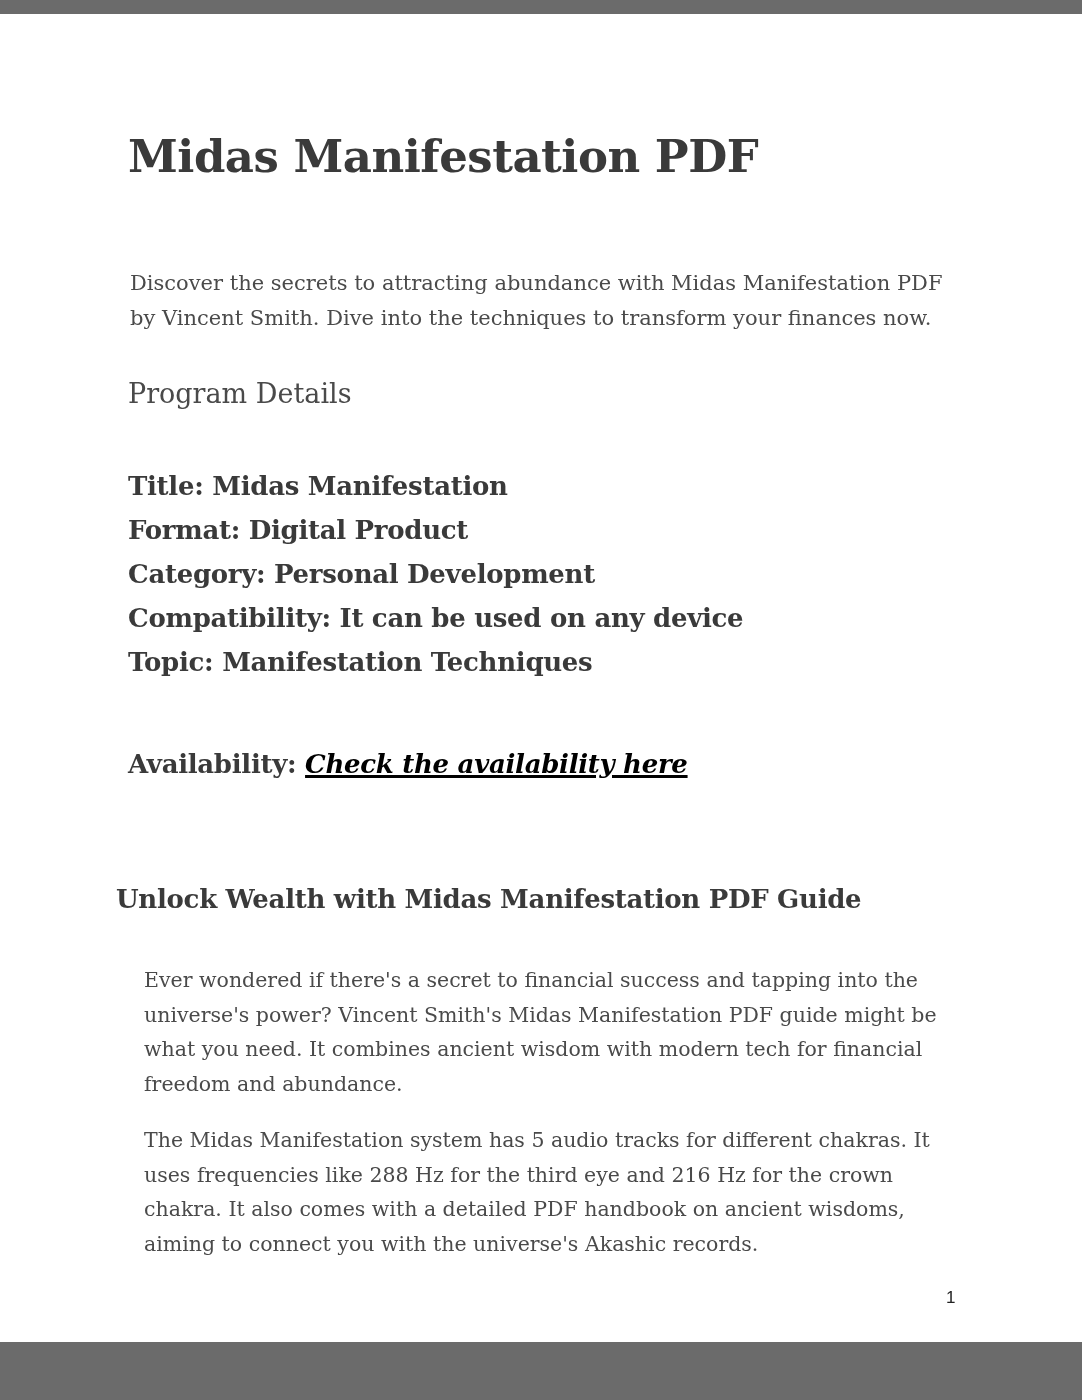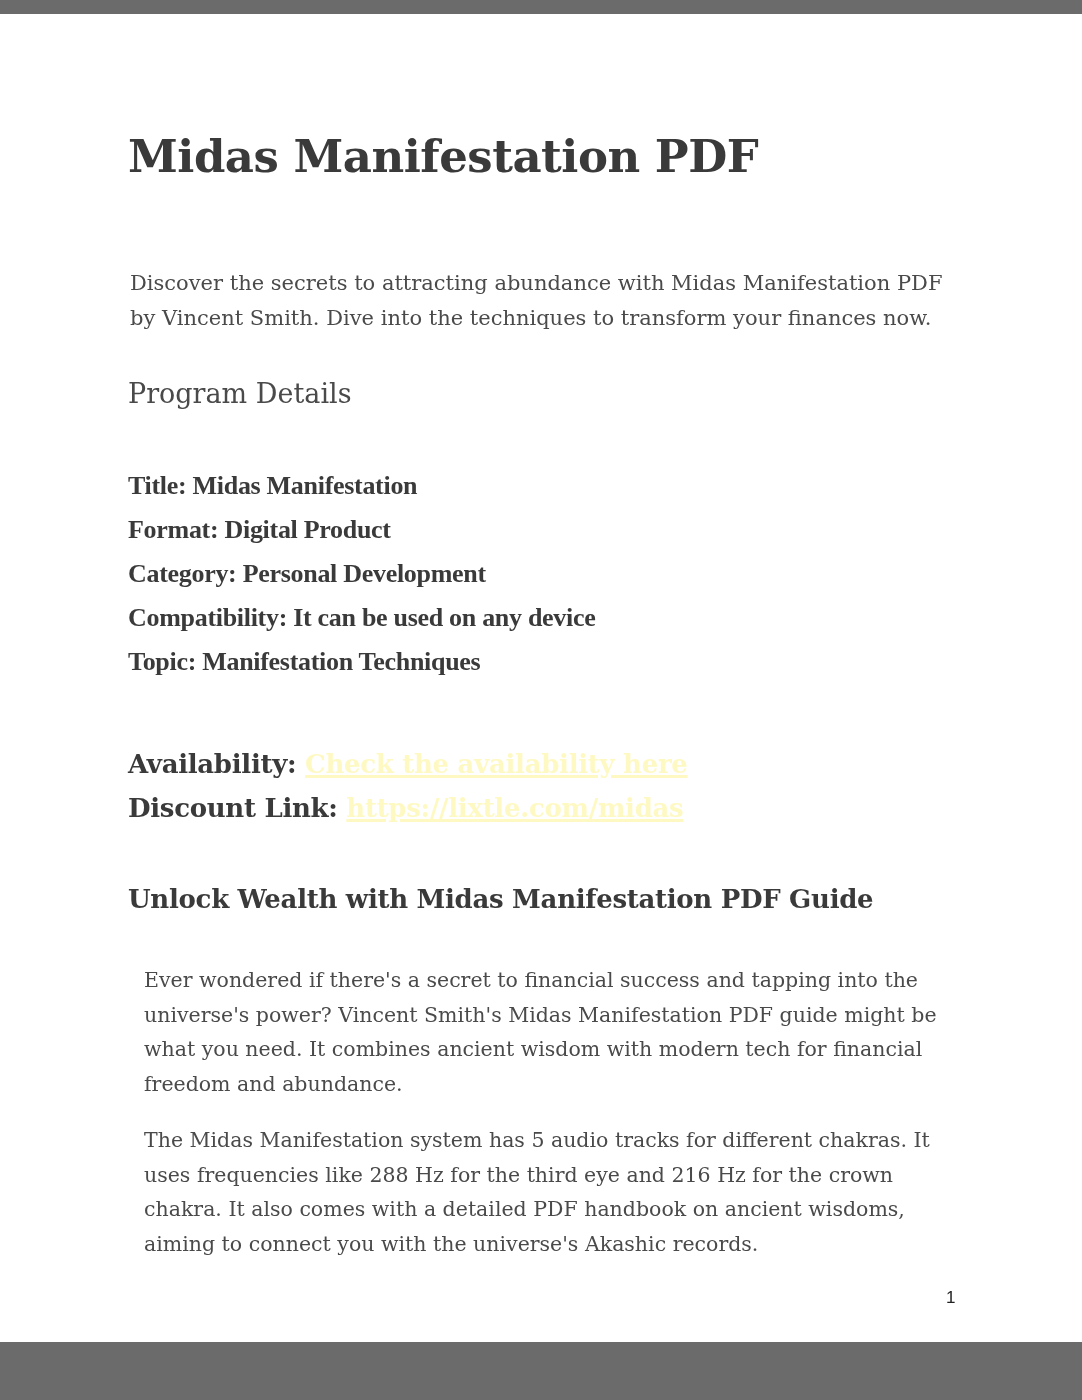--- a/index.html
+++ b/index.html
@@ -24,30 +24,30 @@
   }
   .subhead {
     position: absolute; left: 128px; top: 378px; margin: 0;
     font-size: 27px; color: #4a4a4a; font-weight: normal;
   }
   .details {
     position: absolute; left: 128px; top: 464px; margin: 0; padding: 0; list-style: none;
   }
   .details li {
     font-size: 26px; font-weight: bold; line-height: 44px; color: #3a3a3a;
-    white-space: nowrap; letter-spacing: -0.3px; font-family: Liberation Serif, serif;
+    white-space: nowrap; letter-spacing: -0.3px;
   }
   .links { position: absolute; left: 128px; top: 742px; margin: 0; padding: 0; list-style: none; }
   .links li {
     font-size: 26px; font-weight: bold; line-height: 44px; color: #3a3a3a;
     white-space: nowrap; letter-spacing: -0.3px;
   }
-  .links a { color: #fef9c3; text-decoration: underline; text-decoration-thickness: 3px; }
+  .links a { color: #000000; text-decoration: underline; text-decoration-thickness: 3px; font-style: italic; }
   h2 {
-    position: absolute; left: 128px; top: 884px; margin: 0;
+    position: absolute; left: 116px; top: 884px; margin: 0;
     font-size: 26px; font-weight: bold; color: #3a3a3a; white-space: nowrap; letter-spacing: -0.3px;
   }
   .para {
     position: absolute; left: 128px; width: 820px; margin: 16px;
     font-size: 20.5px; line-height: 34.5px; color: #4a4a4a;
   }
   .p1 { top: 947px; }
   .p2 { top: 1107px; }
   .page-num {
     position: absolute; left: 946px; top: 1288px;
@@ -70,23 +70,20 @@
   <li>Format: Digital Product</li>
   <li>Category: Personal Development</li>
   <li>Compatibility: It can be used on any device</li>
   <li>Topic: Manifestation Techniques</li>
 </ul>
 
 <ul class="links">
   <li>
     <span>Availability: </span><a>Check the availability here</a>
   </li>
-  <li>
-    <span>Discount Link: </span><a>https://lixtle.com/midas</a>
-  </li>
 </ul>
 
 <h2>Unlock Wealth with Midas Manifestation PDF Guide</h2>
 
 <p class="para p1">Ever wondered if there's a secret to financial success and tapping into the universe's power? Vincent Smith's Midas Manifestation PDF guide might be what you need. It combines ancient wisdom with modern tech for financial freedom and abundance.</p>
 <p class="para p2">The Midas Manifestation system has 5 audio tracks for different chakras. It uses frequencies like 288 Hz for the third eye and 216 Hz for the crown chakra. It also comes with a detailed PDF handbook on ancient wisdoms, aiming to connect you with the universe's Akashic records.</p>
 
 <div class="page-num">1</div>
 
 </body></html>

